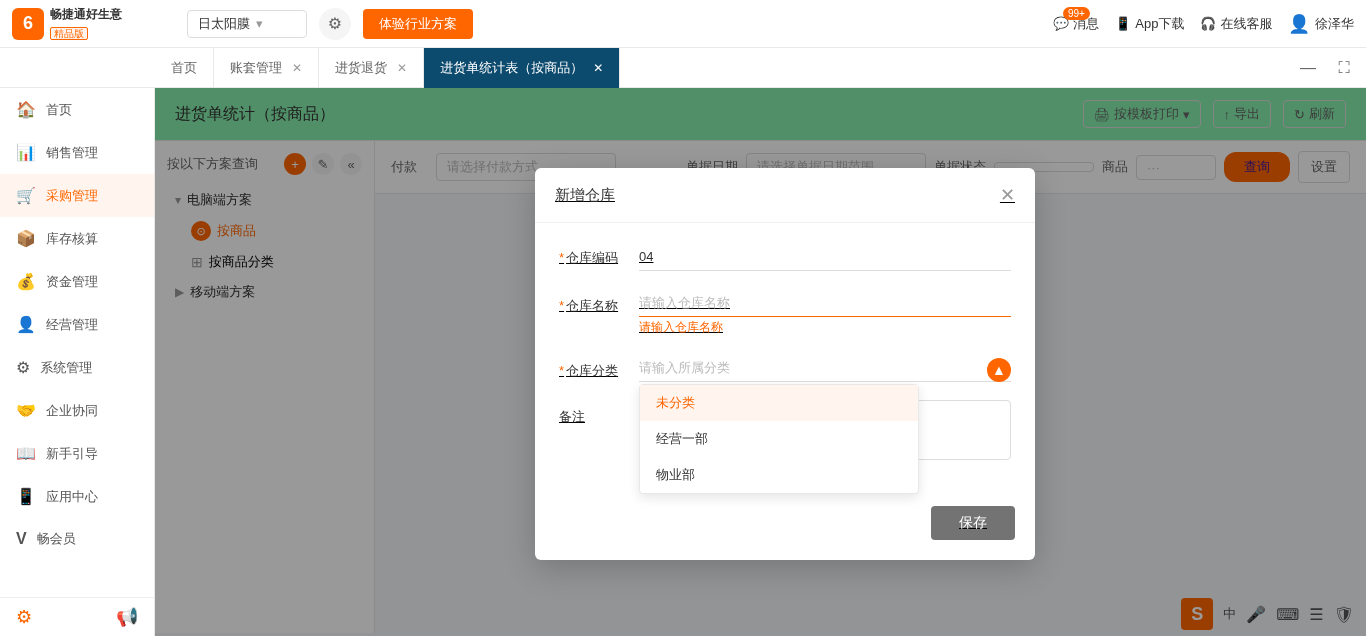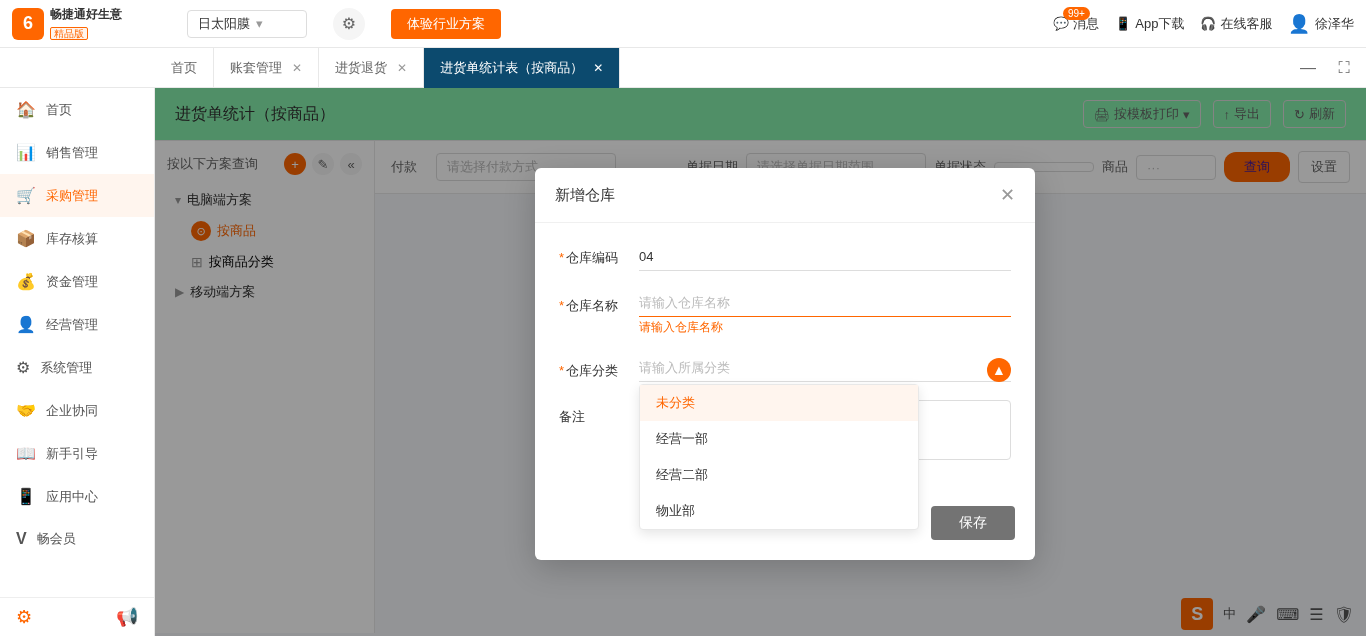--- a/index.html
+++ b/index.html
@@ -30,21 +30,21 @@
       color: #fff; font-size: 18px; font-weight: bold;
     }
     .logo-badge { font-size: 10px; color: #f60; background: #fff5ee; border: 1px solid #f60; border-radius: 2px; padding: 0 3px; }
     .header-selector {
       display: flex; align-items: center; gap: 6px;
       border: 1px solid #ddd; border-radius: 4px; padding: 4px 10px;
       color: #333; font-size: 13px; cursor: pointer; min-width: 120px;
     }
     .header-center {
       flex: 1;
-      display: flex; align-items: center; gap: 26px; padding-left: 20px;
+      display: flex; align-items: center; gap: 12px; padding-left: 20px;
     }
     .gear-btn {
       width: 32px; height: 32px; border-radius: 50%;
       background: #f5f5f5; display: flex; align-items: center; justify-content: center;
       cursor: pointer; color: #666; font-size: 16px;
     }
     .trial-btn {
       background: #f60; color: #fff; border: none; border-radius: 4px;
       padding: 6px 16px; font-size: 13px; cursor: pointer;
     }
@@ -201,20 +201,21 @@
 
     
     .modal {
       position: absolute;
       top: 80px; left: 380px;
       width: 500px;
       background: #fff;
       border-radius: 6px;
       box-shadow: 0 8px 32px rgba(0,0,0,0.2);
       z-index: 200;
+      text-decoration: underline;
     }
     .modal-header {
       padding: 16px 20px;
       display: flex; align-items: center; justify-content: space-between;
       border-bottom: 1px solid #f0f0f0;
     }
     .modal-title { font-size: 15px; color: #333; font-weight: 500; }
     .modal-close { font-size: 18px; color: #999; cursor: pointer; }
     .modal-body { padding: 20px 24px 16px; }
     .form-row {
@@ -525,21 +526,20 @@
 
         <div class="form-row" style="align-items:center;">
           <label class="form-label required">仓库分类</label>
           <div class="cat-field-wrap">
             <input type="text" class="cat-input" placeholder="请输入所属分类" style="">
             <div class="cat-arrow">▲</div>
             
             <div class="dropdown-list">
               <div class="dropdown-item selected">未分类</div>
               <div class="dropdown-item">经营一部</div>
-              <div class="dropdown-item">经营二部</div>
               <div class="dropdown-item">物业部</div>
             </div>
           </div>
         </div>
 
         <div class="form-row" style="align-items:flex-start;margin-top:8px;">
           <label class="form-label" style="padding-top:8px;">备注</label>
           <textarea class="remark-field" style=""></textarea>
         </div>
       </div>

